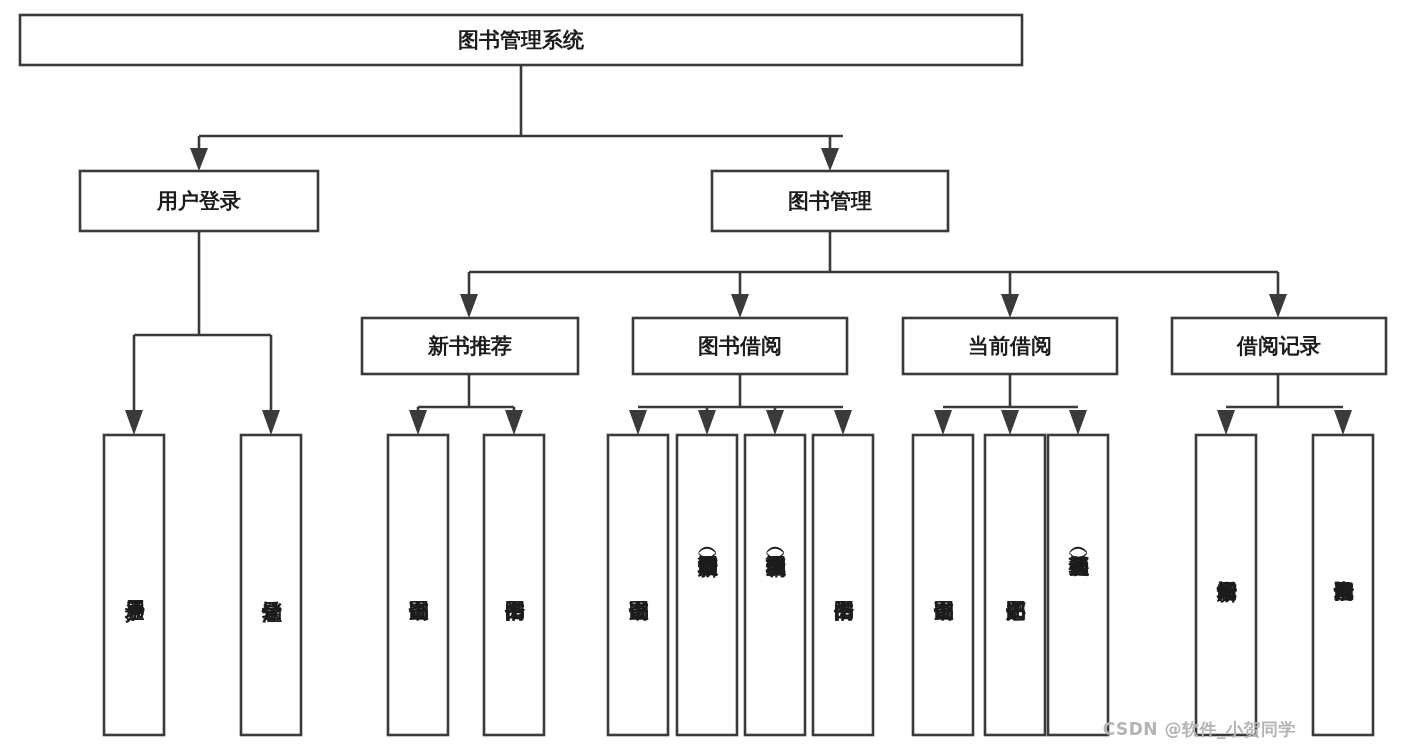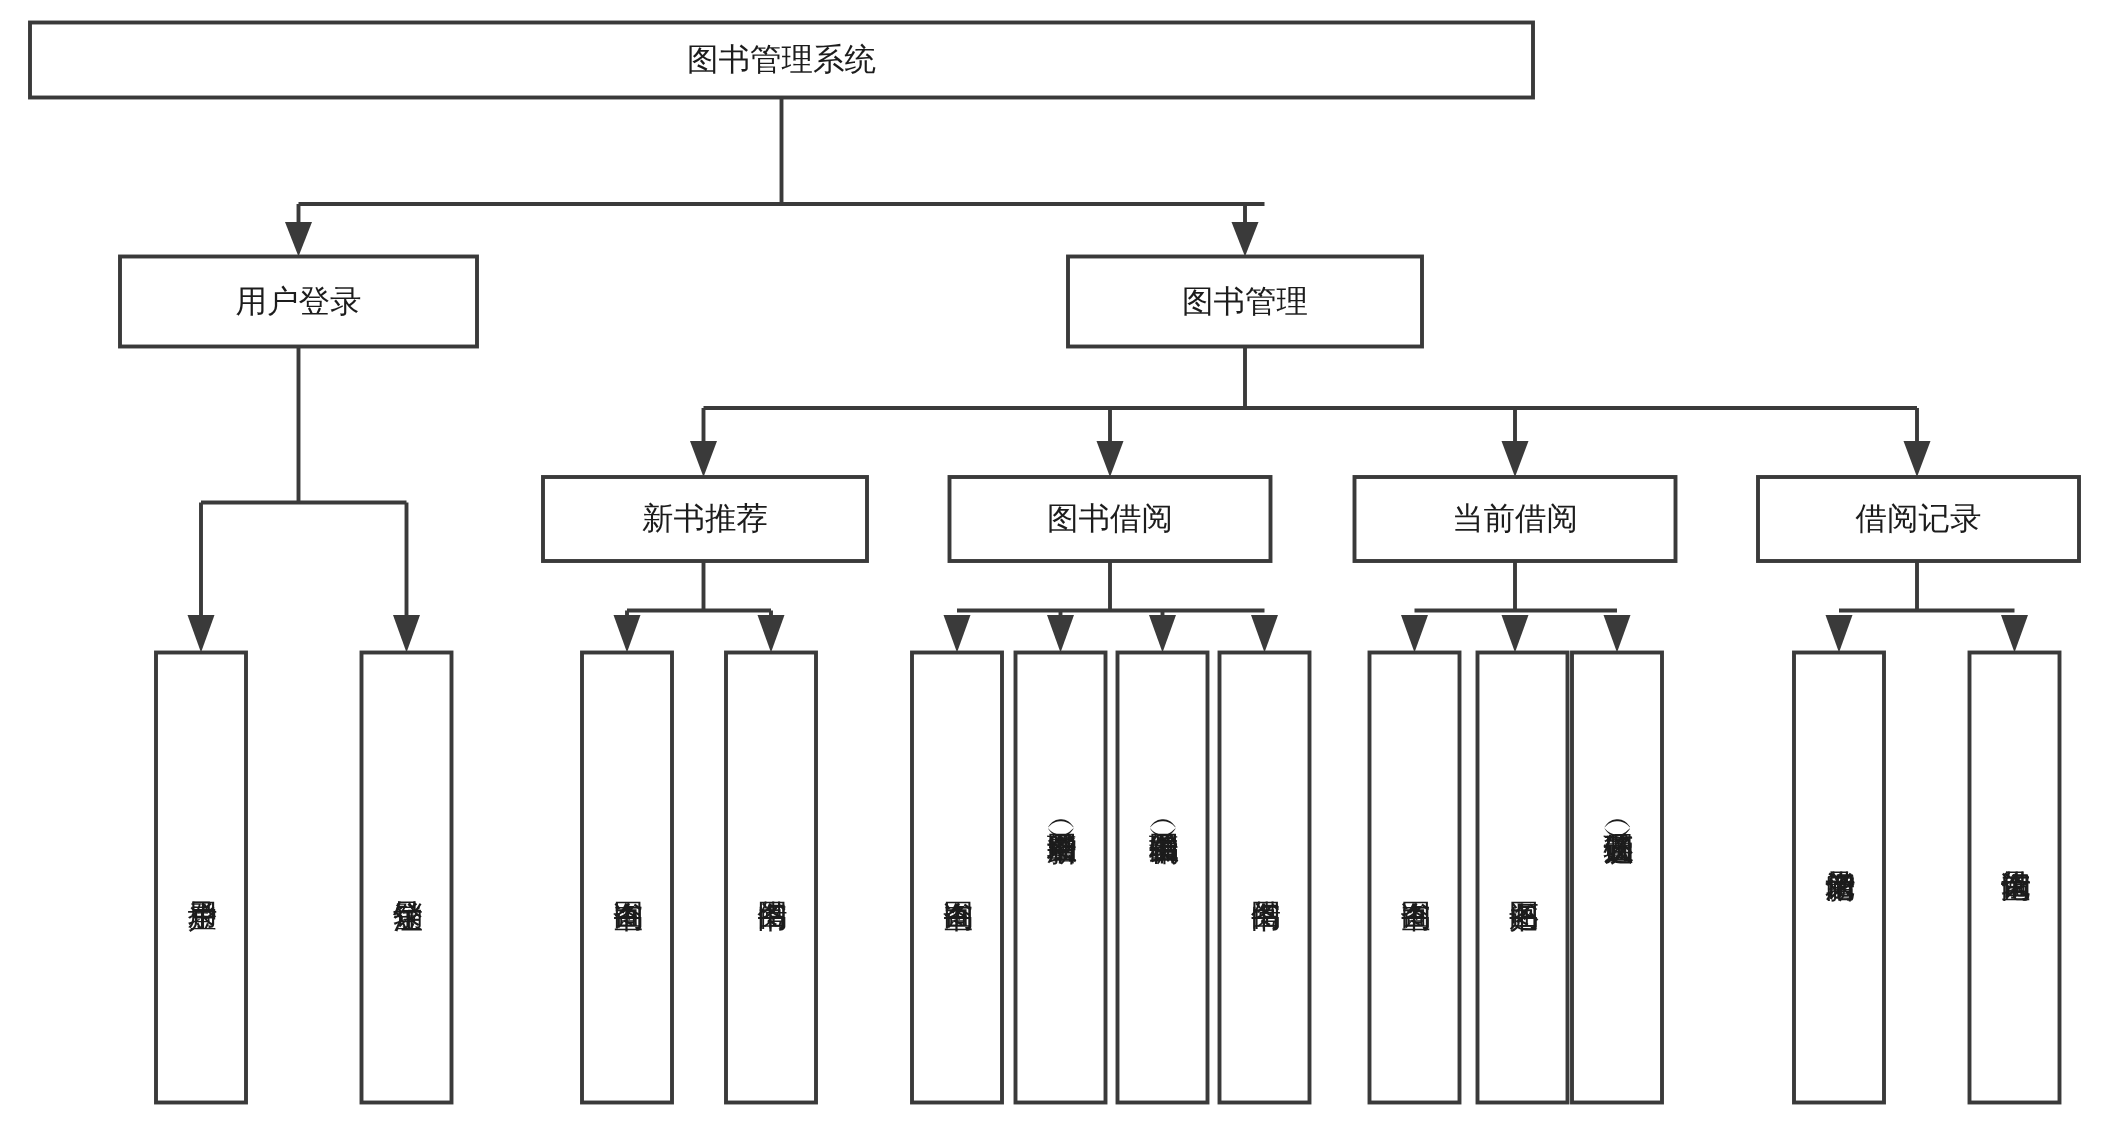--- a/index.html
+++ b/index.html
@@ -11,20 +11,21 @@
     width: 1405px;
     height: 747px;
     font-family: "DejaVu Sans", "Liberation Sans", sans-serif;
     overflow: hidden;
     position: relative;
   }
   #diagram-root {
     position: relative;
     width: 1304px;
     height: 747px;
+    font-weight: bold;
   }
   svg.flow {
     position: absolute;
     top: 0;
     left: 0;
     width: 1405px;
     height: 747px;
   }
   .node-box {
     fill: #ffffff;
@@ -217,14 +218,15 @@
       <rect class="node-box" x="1196" y="435" width="60" height="300"></rect>
       <text class="node-label v-label" x="1226" y="565" writing-mode="tb">新增借阅记录</text>
     </g>
     <g>
       <rect class="node-box" x="1313" y="435" width="60" height="300"></rect>
       <text class="node-label v-label" x="1343" y="565" writing-mode="tb">查询借阅记录</text>
     </g>
 
   </svg>
 
+  <div class="watermark">CSDN @软件_小贺同学</div>
 
 </div>
 
 </body></html>

